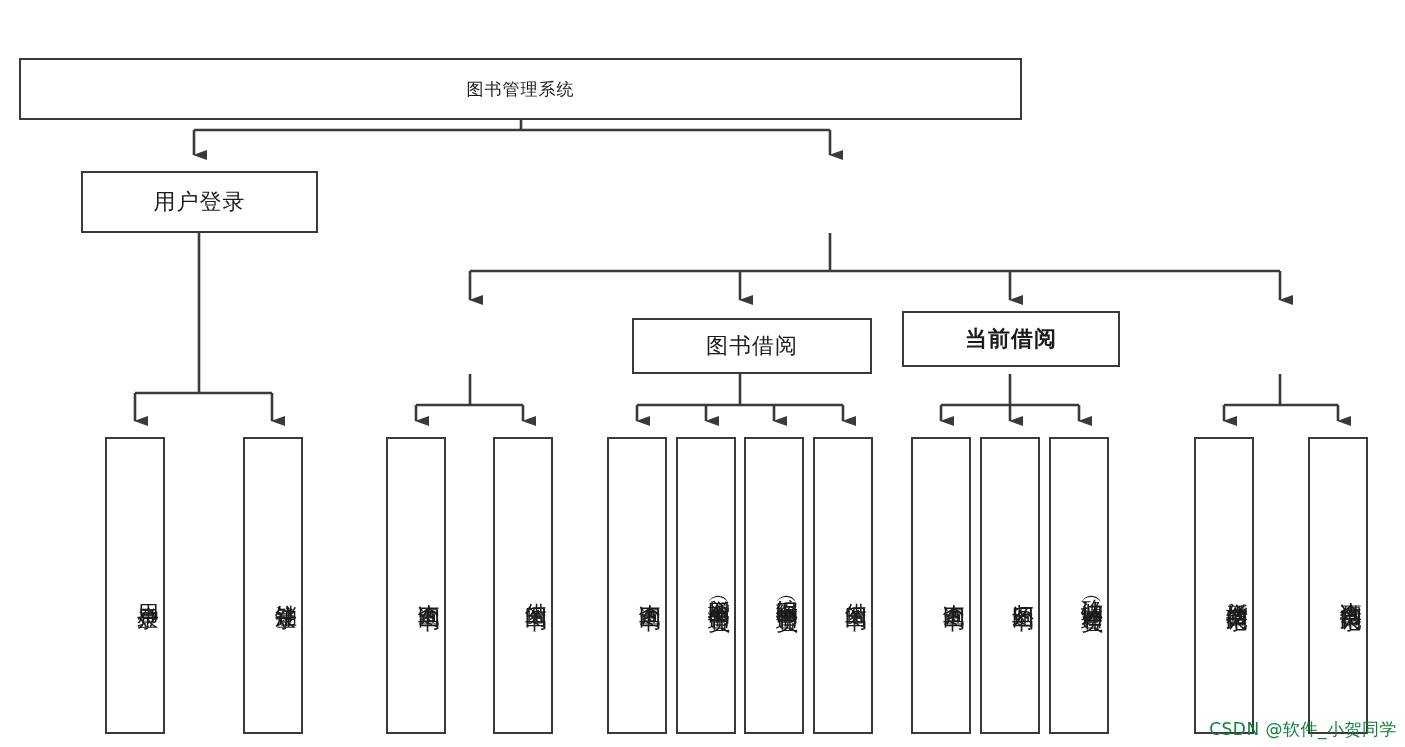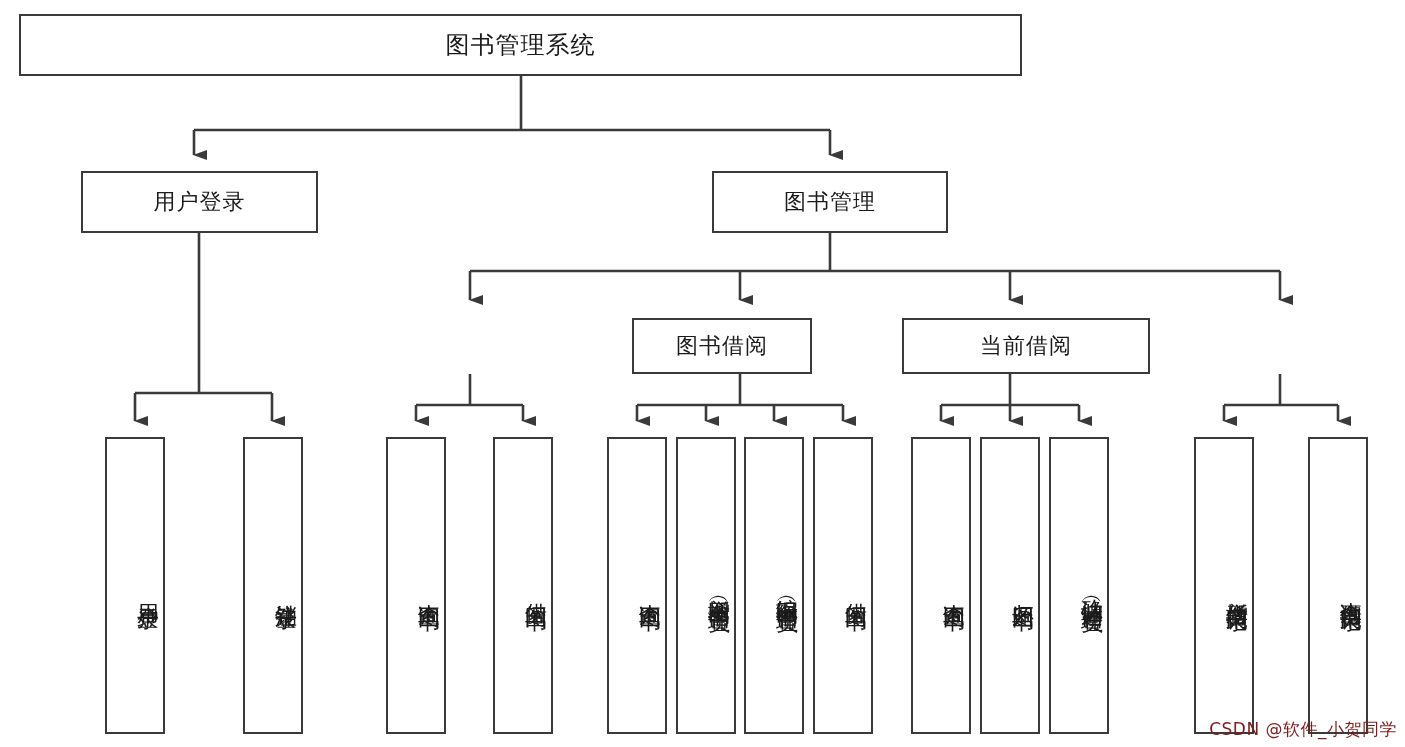--- a/index.html
+++ b/index.html
@@ -34,42 +34,43 @@
     align-items: center;
     justify-content: center;
     color: #1b1b1b;
   }
   .node.horiz {
     font-size: 22px;
     letter-spacing: 1px;
     line-height: 1.2;
   }
   .node.root {
-    font-size: 24px;
+    font-size: 17px;
+    margin-top: 44px;
   }
   .node.vert {
     writing-mode: vertical-rl;
     text-orientation: upright;
     font-size: 22px;
     letter-spacing: 2px;
     padding-top: 8px;
     align-items: flex-start;
     justify-content: center;
   }
   .node.vert .vlabel {
     writing-mode: vertical-rl;
     text-orientation: upright;
     display: block;
   }
   .watermark {
     position: absolute;
     right: 8px;
     bottom: 6px;
     font-size: 17px;
-    color: #7f1d1d;
+    color: #15803d;
     letter-spacing: 0.5px;
     white-space: nowrap;
   }
 </style>
 </head>
 <body>
 
 <div id="canvas">
 
   <svg id="wires" viewBox="0 0 1405 747">
@@ -122,28 +123,25 @@
     </g>
   </svg>
 
   <div class="node horiz root" style="left:19px; top:14px; width:1003px; height:62px;">
     <span>图书管理系统</span>
   </div>
 
   <div class="node horiz" style="left:81px; top:171px; width:237px; height:62px;">
     <span>用户登录</span>
   </div>
-  <div class="node horiz" style="left:712px; top:171px; width:236px; height:62px;">
-    <span>图书管理</span>
-  </div>
 
-  <div class="node horiz" style="left:632px; top:318px; width:180px; height:56px;">
+  <div class="node horiz" style="left:632px; top:318px; width:240px; height:56px;">
     <span>图书借阅</span>
   </div>
-  <div class="node horiz" style="left:902px; top:318px; width:248px; height:56px;">
+  <div class="node horiz" style="left:902px; top:311px; width:218px; height:56px;font-weight:bold;">
     <span>当前借阅</span>
   </div>
 
   <div class="node vert" style="left:105px; top:437px; width:60px; height:297px;">
     <span class="vlabel">用户登录</span>
   </div>
   <div class="node vert" style="left:243px; top:437px; width:60px; height:297px;">
     <span class="vlabel">注销登录</span>
   </div>
 

